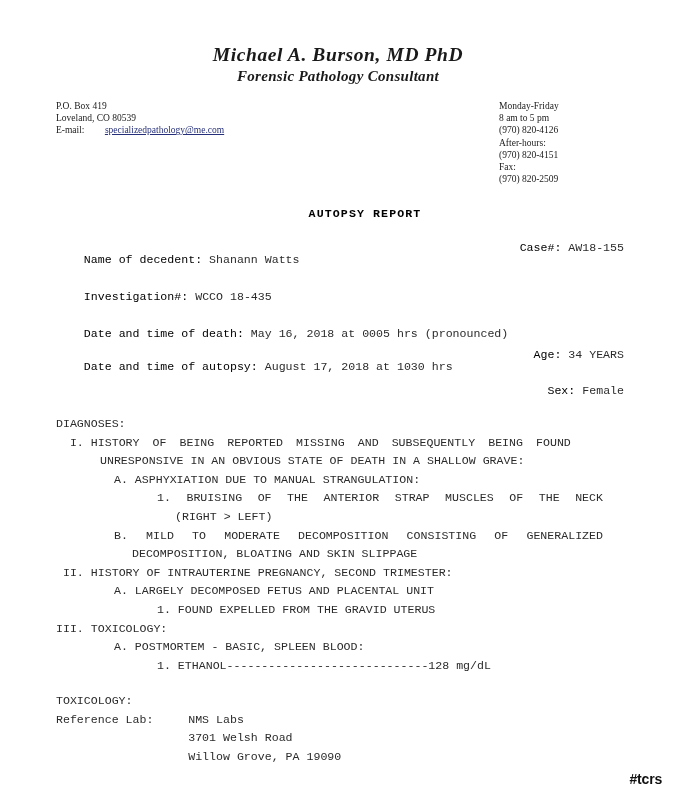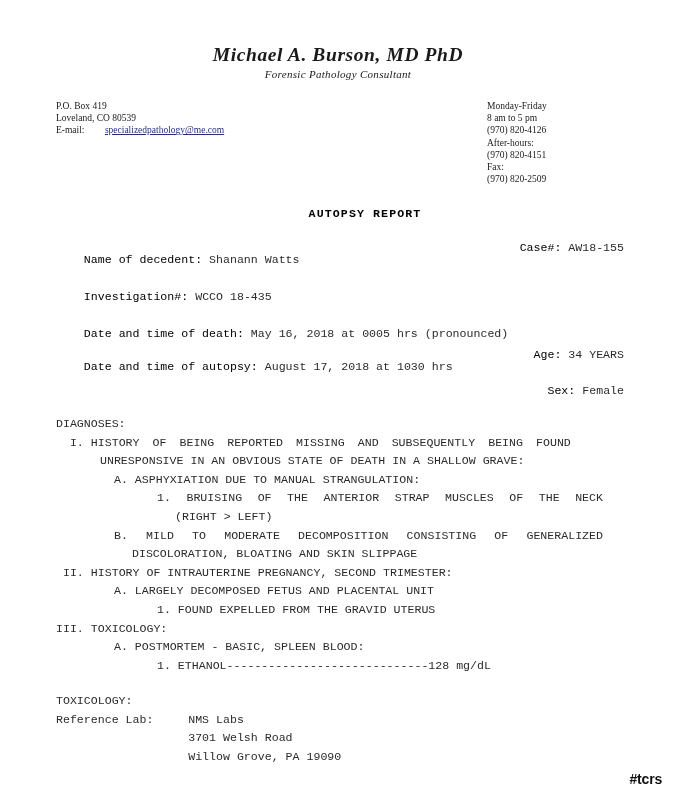--- a/index.html
+++ b/index.html
@@ -30,41 +30,41 @@
     font-style: italic;
     font-weight: bold;
     font-size: 19.5px;
     letter-spacing: 0.6px;
     color: #1a1a1a;
     line-height: 1.15;
   }
   .lh-sub {
     font-family: "Liberation Serif", "DejaVu Serif", serif;
     font-style: italic;
-    font-weight: normal;
-    font-size: 11px;
+    font-weight: bold;
+    font-size: 15px;
     letter-spacing: 0.3px;
     color: #1a1a1a;
     margin-top: 2px;
   }
 
   
   .contact-left {
     position: absolute;
     top: 100px;
     left: 56px;
     font-family: "Liberation Serif", "DejaVu Serif", serif;
     font-size: 9.5px;
     line-height: 12.2px;
     color: #1a1a1a;
   }
   .contact-right {
     position: absolute;
     top: 100px;
-    left: 487px;
+    left: 499px;
     font-family: "Liberation Serif", "DejaVu Serif", serif;
     font-size: 9.5px;
     line-height: 12.2px;
     color: #1a1a1a;
   }
   .contact-left div, .contact-right div { white-space: pre; }
   .email-link {
     color: #26307a;
     text-decoration: underline;
     padding-left: 18px;
@@ -216,21 +216,21 @@
     <span class="ln">DIAGNOSES:</span>
 
     <span class="ln"><span>  I. </span><span class="just" style="display:inline-block;width:480px;vertical-align:top;">HISTORY OF BEING REPORTED MISSING AND SUBSEQUENTLY BEING FOUND</span></span>
     <span class="ln hang-1" style="padding-left:44px;">UNRESPONSIVE IN AN OBVIOUS STATE OF DEATH IN A SHALLOW GRAVE:</span>
 
     <span class="ln hang-2">A. ASPHYXIATION DUE TO MANUAL STRANGULATION:</span>
     <span class="ln"><span style="display:inline-block;width:101px;"></span><span class="just" style="display:inline-block;width:446px;vertical-align:top;">1. BRUISING OF THE ANTERIOR STRAP MUSCLES OF THE NECK</span></span>
     <span class="ln hang-3b">(RIGHT &gt; LEFT)</span>
 
     <span class="ln"><span style="display:inline-block;width:58px;"></span><span class="just" style="display:inline-block;width:489px;vertical-align:top;">B. MILD TO MODERATE DECOMPOSITION CONSISTING OF GENERALIZED</span></span>
-    <span class="ln hang-2b">DISCOLORATION, BLOATING AND SKIN SLIPPAGE</span>
+    <span class="ln hang-2b">DECOMPOSITION, BLOATING AND SKIN SLIPPAGE</span>
 
     <span class="ln"><span> II. </span><span>HISTORY OF INTRAUTERINE PREGNANCY, SECOND TRIMESTER:</span></span>
     <span class="ln hang-2">A. LARGELY DECOMPOSED FETUS AND PLACENTAL UNIT</span>
     <span class="ln hang-3">1. FOUND EXPELLED FROM THE GRAVID UTERUS</span>
 
     <span class="ln"><span>III. </span><span>TOXICOLOGY:</span></span>
     <span class="ln hang-2">A. POSTMORTEM - BASIC, SPLEEN BLOOD:</span>
     <span class="ln hang-3">1. ETHANOL-----------------------------128 mg/dL</span>
   </div>
 

